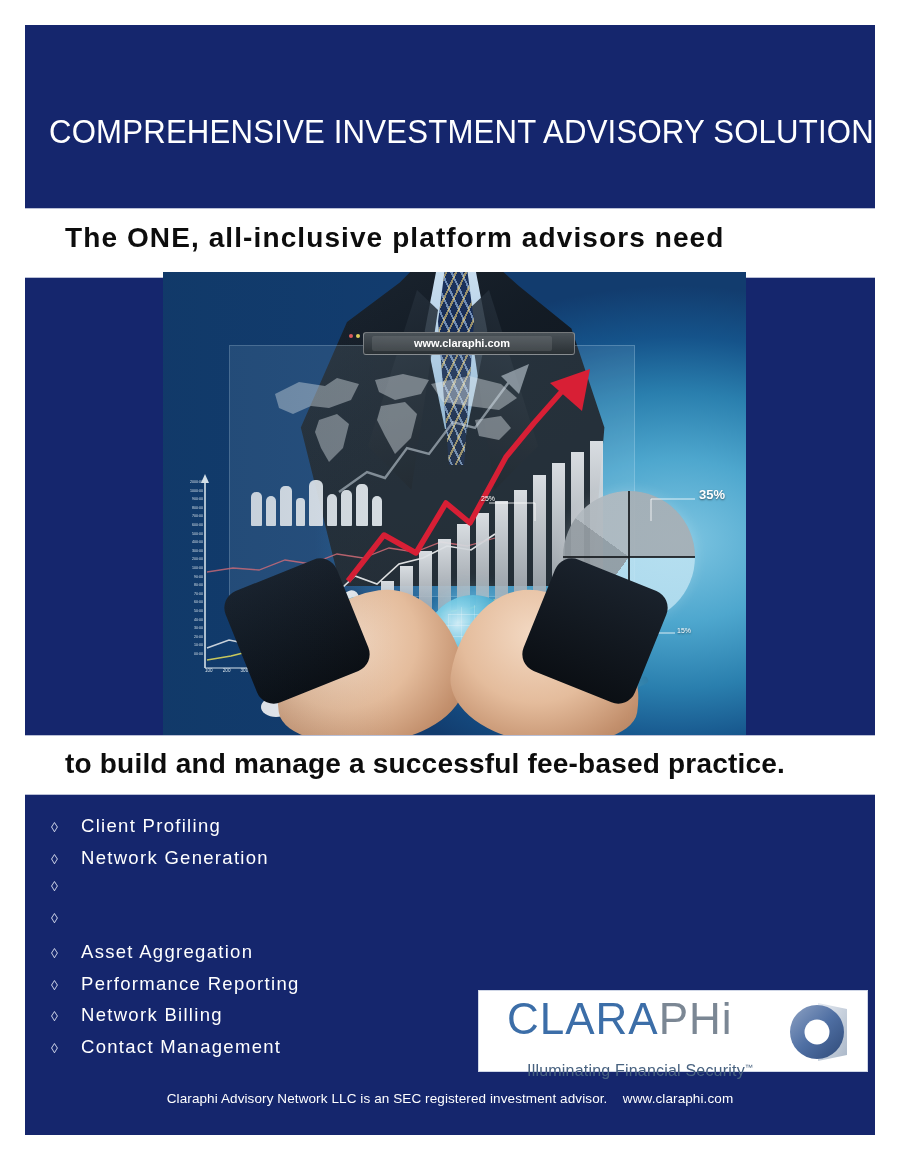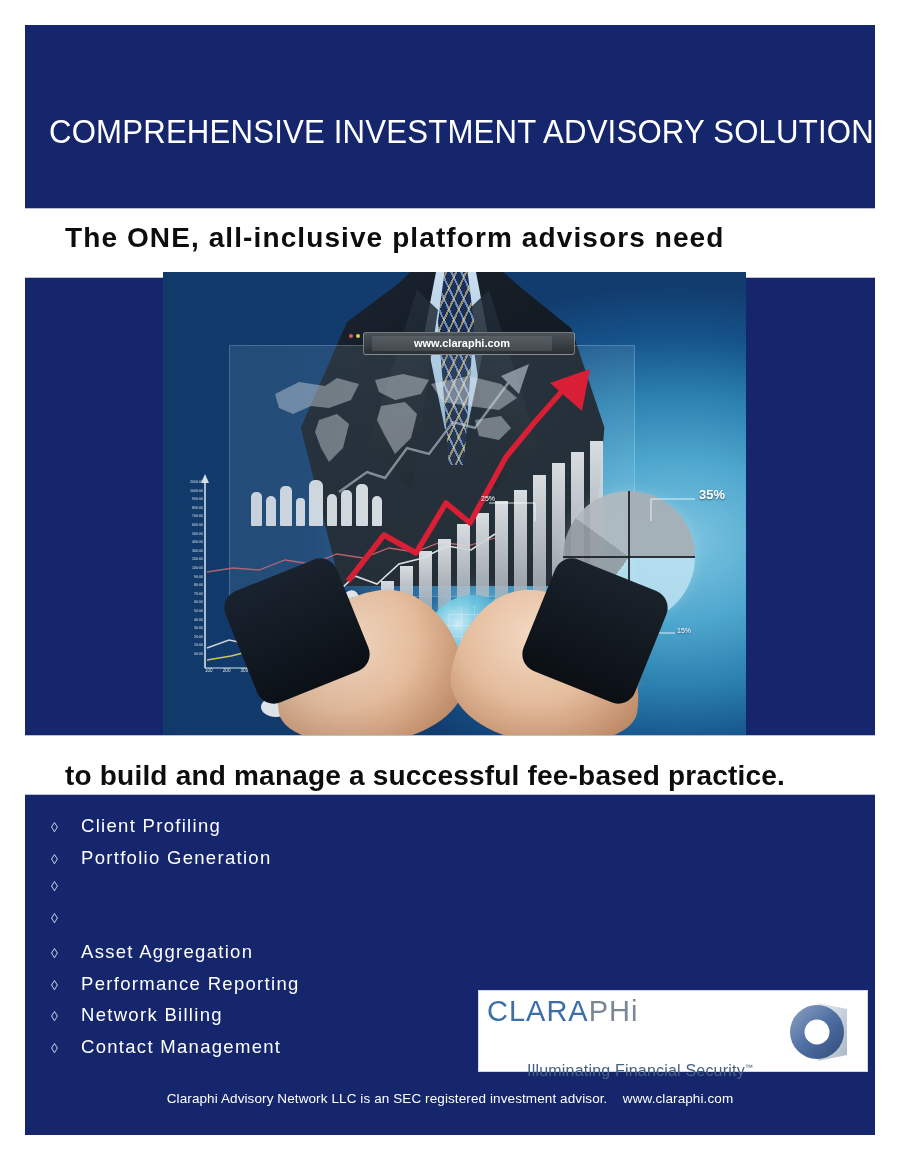--- a/index.html
+++ b/index.html
@@ -261,21 +261,21 @@
   .sub-band{
     position:absolute; left:0; top:710px; width:850px; height:60px;
     background:#ffffff;
     border-top:1px solid #b9bfd6;
     border-bottom:1px solid #b9bfd6;
     box-sizing:border-box;
   }
   .sub-text{
     position:absolute; left:40px; top:12px;
     color:#0d0d0d; font-size:28px; font-weight:bold;
-    letter-spacing:.2px; white-space:nowrap;margin-top:12px;
+    letter-spacing:.2px; white-space:nowrap;
   }
 
   
   .bullets{
     position:absolute; left:22px; top:790px; width:440px;
   }
   .bullet{
     display:flex; align-items:baseline;
     height:31.5px;
     color:#ffffff;
@@ -289,22 +289,22 @@
 
   
   .logo-box{
     position:absolute; left:453px; top:965px;
     width:390px; height:82px;
     background:#ffffff;
     border:1px solid #cfd6e6;
     box-sizing:border-box;
   }
   .logo-word{
-    position:absolute; left:8px; top:6px;
-    font-size:29px; font-weight:400; letter-spacing:1px;
+    position:absolute; left:28px; top:6px;
+    font-size:44px; font-weight:400; letter-spacing:1px;
     font-family:"Liberation Sans", sans-serif;
     white-space:nowrap; line-height:1;
   }
   .logo-clara{ color:#3c6ea8; }
   .logo-phi{ color:#7b8794; }
   .logo-tag{
     position:absolute; left:48px; top:55px;
     font-size:16px; color:#47617f; letter-spacing:.2px; white-space:nowrap;margin-top:16px;
   }
   .logo-tm{ font-size:8px; vertical-align:super; }
@@ -501,21 +501,21 @@
     <div class="sub-text">to build and manage a successful fee-based practice.</div>
   </div>
 
   <div class="bullets">
     <div class="bullet">
       <span class="dia">◊</span>
       <span>Client Profiling</span>
     </div>
     <div class="bullet">
       <span class="dia">◊</span>
-      <span>Portfolio Generation</span>
+      <span>Network Generation</span>
     </div>
     <div class="bullet">
       <span class="dia">◊</span>
     </div>
     <div class="bullet">
       <span class="dia">◊</span>
     </div>
     <div class="bullet">
       <span class="dia">◊</span>
       <span>Asset Aggregation</span>

